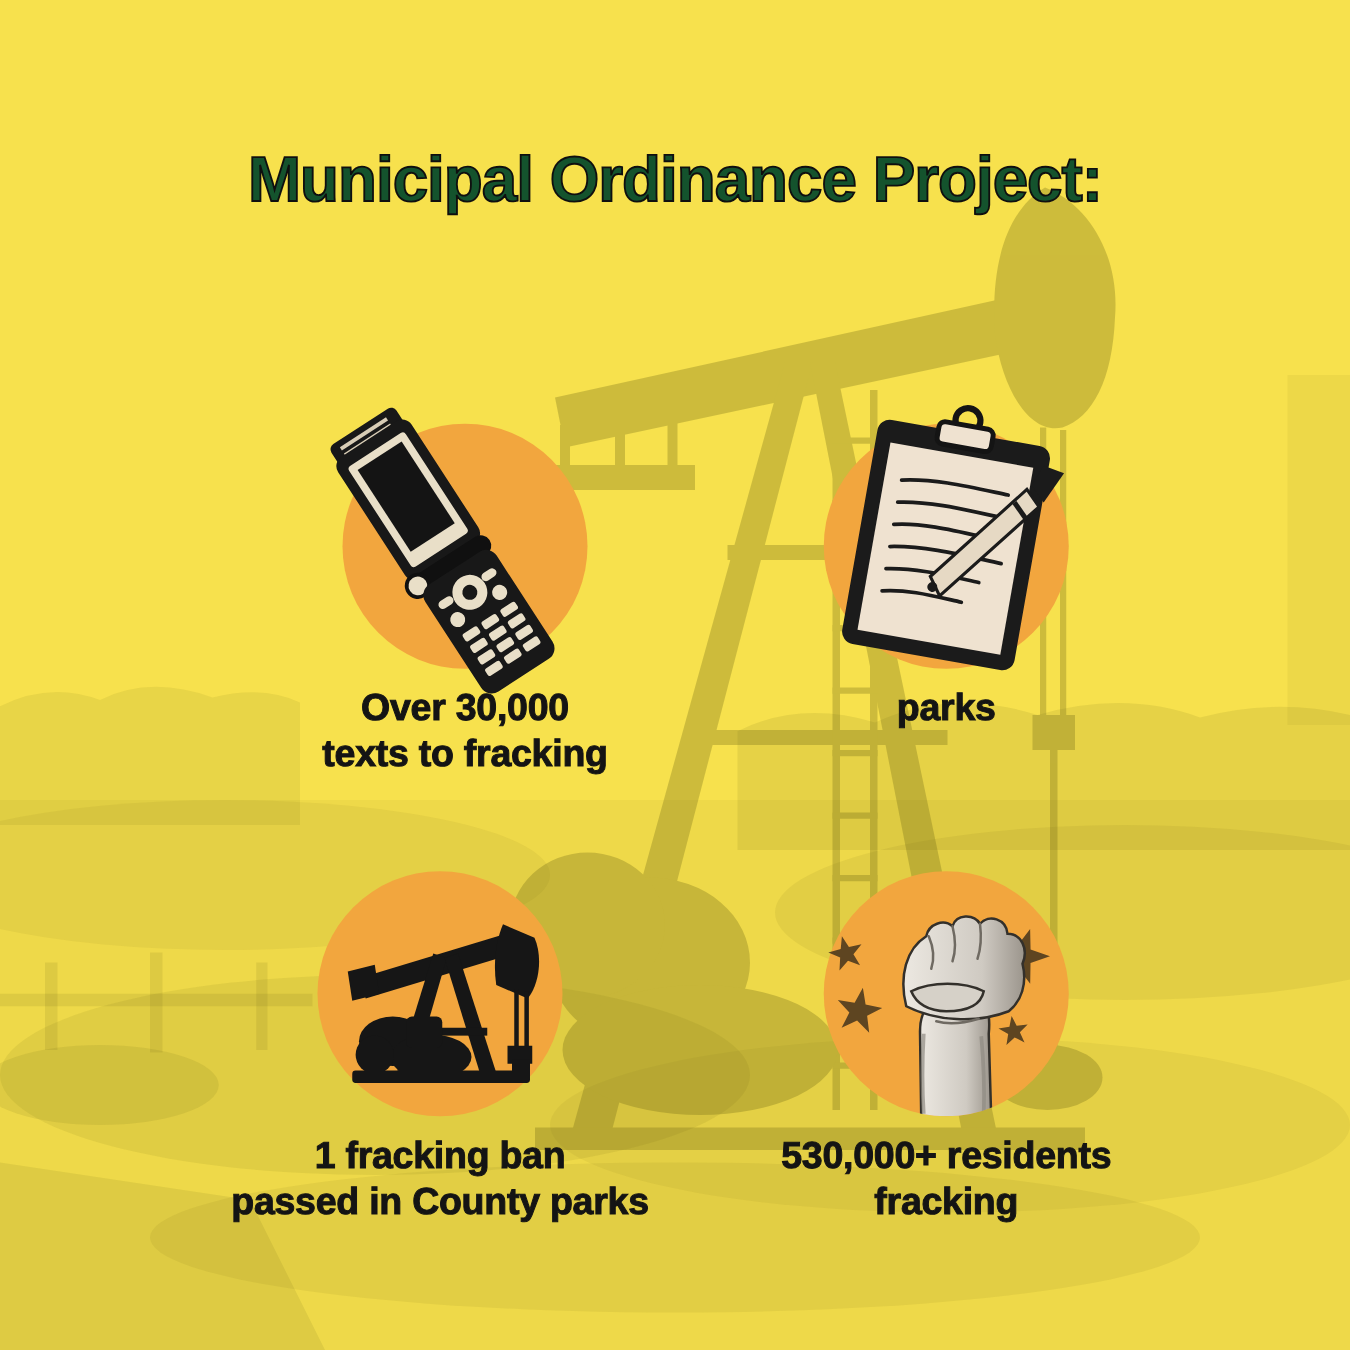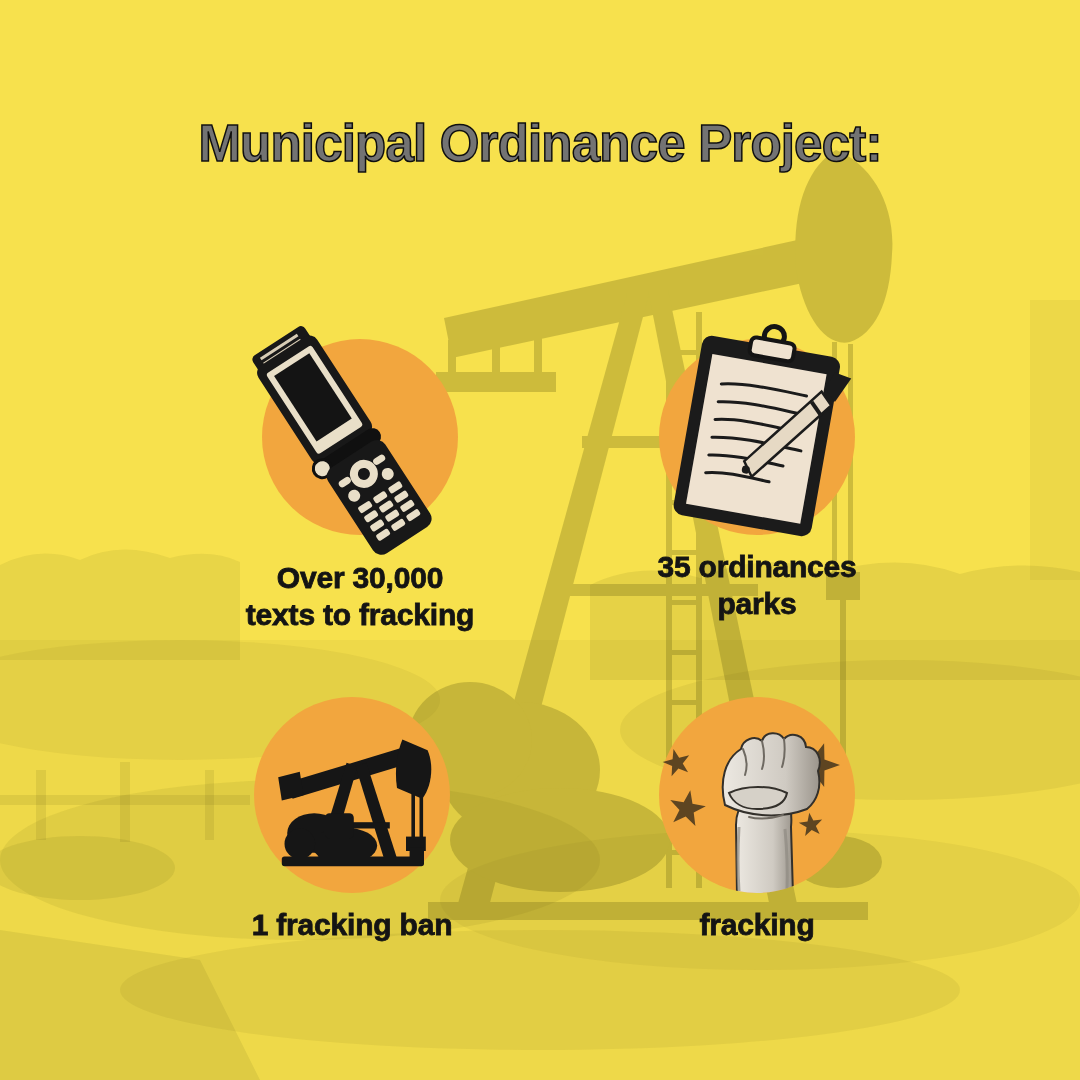--- a/index.html
+++ b/index.html
@@ -5,24 +5,24 @@
   html,body{margin:0;padding:0;background:#e8e8e8;}
   .poster{
     position:relative;width:1080px;height:1080px;overflow:hidden;
     background:#F7E14D;
     font-family:"Liberation Sans", sans-serif;color:#121212;
   }
   .bg-svg{position:absolute;left:0;top:0;width:1080px;height:1080px;}
   .title{
     position:absolute;left:0;top:112px;width:1080px;text-align:center;
     font-size:51px;line-height:64px;font-weight:bold;letter-spacing:-0.8px;
-    color:#737373;-webkit-text-stroke:1.5px #0f0f0f;
+    color:#14532d;-webkit-text-stroke:1.5px #0f0f0f;
   }
   .stat{position:absolute;width:440px;display:flex;flex-direction:column;align-items:center;}
-  .stat.s0{left:140px;top:339px;gap:11px;}
+  .stat.s0{left:152px;top:339px;}
   .stat.s1{left:537px;top:339px;}
   .stat.s2{left:132px;top:697px;}
   .stat.s3{left:537px;top:697px;}
   .circle{position:relative;width:196px;height:196px;border-radius:50%;background:#F2A63E;}
   .icon-abs{position:absolute;}
   .stat-text{
     margin-top:13px;text-align:center;font-weight:bold;
     font-size:30px;line-height:37px;letter-spacing:-0.2px;
     color:#141414;-webkit-text-stroke:0.8px #141414;
   }
@@ -149,21 +149,20 @@
             <path d="M76,166 C96,161 118,163 140,164"></path>
           </g>
           <polygon points="176,66 188,78 122,162 112,148" fill="#E6D9C4" stroke="#1B1B1B" stroke-width="2.5"></polygon>
           <polygon points="179,62 191,74 203,48 186,45" fill="#1B1B1B"></polygon>
           <line x1="168" y1="78" x2="180" y2="90" stroke="#1B1B1B" stroke-width="4"></line>
           <circle cx="115" cy="156" r="4" fill="#1B1B1B"></circle>
         </g>
       </svg>
     </div>
     <div class="stat-text">
-      <div>35 ordinances</div>
       <div>parks</div>
     </div>
   </div>
 
   <div class="stat s2">
     <div class="circle">
       <svg class="icon-abs" style="left:8px;top:10px" width="180" height="180" viewBox="0 0 200 200" aria-hidden="true">
         <g fill="#161616">
           <polygon points="28,84 160,44 166,62 34,102"></polygon>
           <path d="M156,36 L184,48 C191,64 189,88 178,102 L150,90 C147,70 150,50 156,36 Z"></path>
@@ -178,20 +177,21 @@
           <ellipse cx="92" cy="154" rx="36" ry="20"></ellipse>
           <circle cx="42" cy="152" r="17"></circle>
           <rect x="70" y="118" width="32" height="28" rx="5"></rect>
           <rect x="22" y="166" width="158" height="11" rx="3"></rect>
           <rect x="164" y="156" width="16" height="14"></rect>
         </g>
       </svg>
     </div>
     <div class="stat-text">
       <div>1 fracking ban</div>
+      <div>passed in County parks</div>
     </div>
   </div>
 
   <div class="stat s3">
     <div class="circle">
       <svg class="icon-abs" style="left:0;top:0" width="196" height="196" viewBox="0 0 196 196" aria-hidden="true">
         <defs>
           <clipPath id="fist-clip">
               <circle cx="98" cy="98" r="98"></circle>
             </clipPath>
@@ -216,17 +216,18 @@
             <path d="M125,42 q2,16 -2,28"></path>
             <path d="M90,120 q14,4 34,-2"></path>
           </g>
           <path d="M70,96 C86,88 112,88 128,96 C126,106 116,112 98,112 C84,112 74,106 70,96 Z" fill="#D6D1C8" stroke="#33302B" stroke-width="2"></path>
           <path d="M80,130 q-2,34 0,64" fill="none" stroke="#8F8A81" stroke-width="3" opacity=".7"></path>
           <path d="M126,132 q3,32 2,62" fill="none" stroke="#8F8A81" stroke-width="3" opacity=".7"></path>
         </g>
       </svg>
     </div>
     <div class="stat-text">
+      <div>530,000+ residents</div>
       <div>fracking</div>
     </div>
   </div>
 
 </div>
 
 </body></html>

